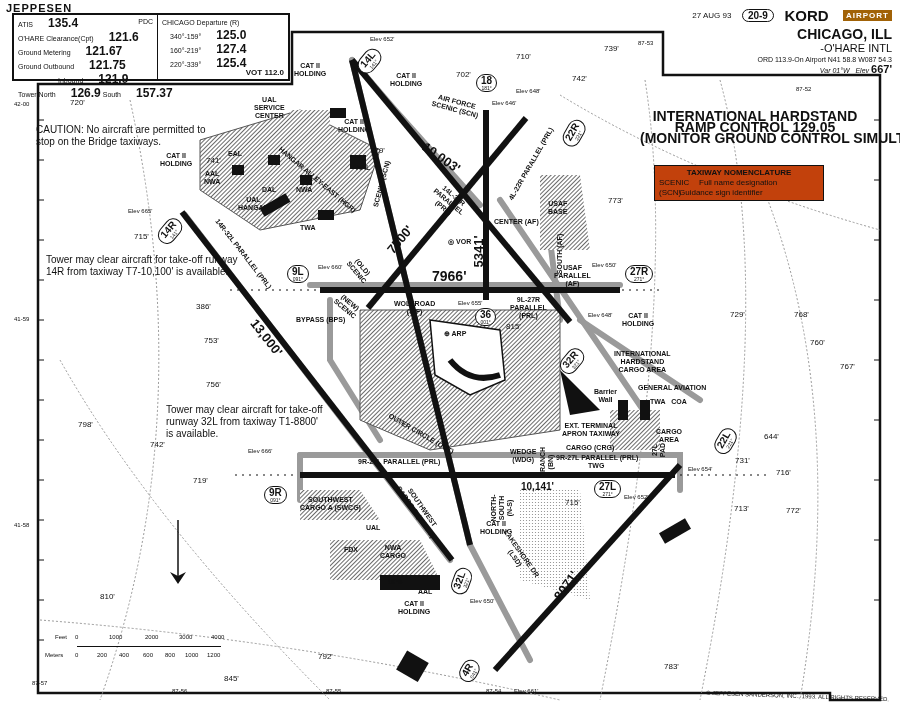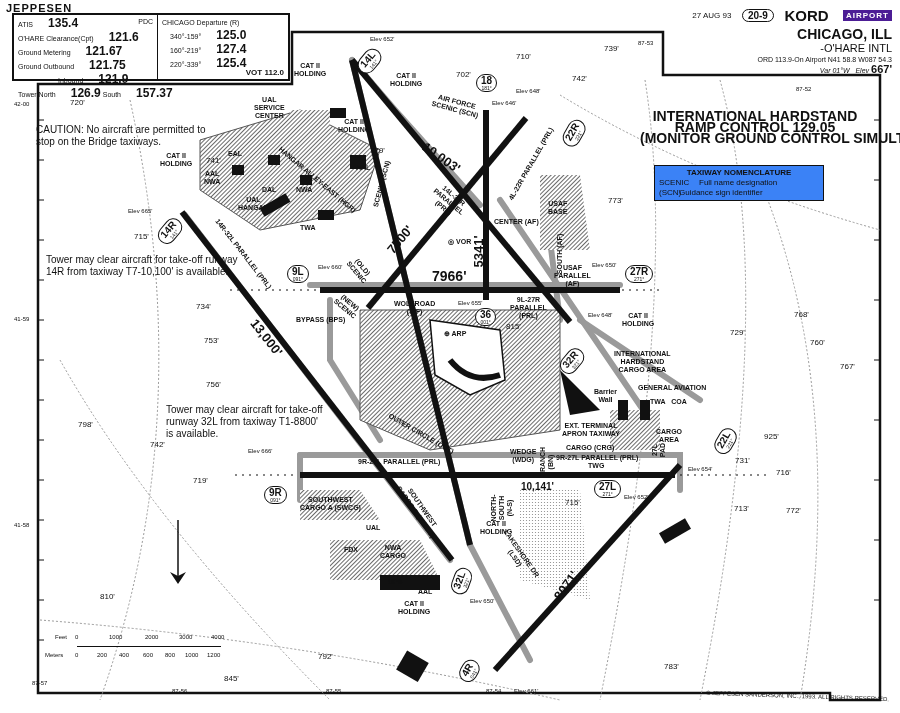--- a/index.html
+++ b/index.html
@@ -11,33 +11,33 @@
   .freqcol.left{width:144px;border-right:1.5px solid #111;padding:2px 4px;}
   .freqcol.right{flex:1;padding:2px 4px;}
   .fl{font-size:7px;line-height:12px;white-space:nowrap;}
   .fl b{font-size:12px;font-weight:bold;margin-left:15px;}
   .pdc{position:absolute;right:4px;top:3px;font-size:7px;}
   .vot{position:absolute;right:4px;bottom:2px;font-size:8px;font-weight:bold;}
   .hdr-right{right:8px;top:6px;text-align:right;}
   .date{font-size:8px;display:inline-block;vertical-align:middle;}
   .pill{display:inline-block;border:1.5px solid #111;border-radius:10px;padding:0 5px;font-size:10px;font-weight:bold;margin:0 6px;vertical-align:middle;}
   .icao{font-size:15px;font-weight:bold;vertical-align:middle;}
-  .apt-badge{display:inline-block;background:#4c1d95;color:#fff;font-size:8px;font-weight:bold;padding:1px 3px;margin-left:10px;vertical-align:middle;letter-spacing:1px;}
+  .apt-badge{display:inline-block;background:#a16207;color:#fff;font-size:8px;font-weight:bold;padding:1px 3px;margin-left:10px;vertical-align:middle;letter-spacing:1px;}
   .city{font-size:14px;font-weight:bold;margin-top:2px;}
   .aname{font-size:11px;}
   .navinfo{font-size:7px;margin-top:2px;}
   .var{font-size:7px;font-style:italic;}
   .var b{font-size:11px;font-style:normal;}
   .note{font-size:10px;line-height:12px;}
   .lbl{font-size:7px;font-weight:bold;text-align:center;line-height:8px;white-space:nowrap;}
   .elev{font-size:6px;white-space:nowrap;}
   .obst{font-size:8px;white-space:nowrap;}
   .rwypill{border:1.5px solid #111;border-radius:9px;background:#fff;font-size:10px;font-weight:bold;padding:0 4px;line-height:11px;text-align:center;}
   .rwypill small{display:block;font-size:5px;line-height:5px;font-weight:normal;}
-  .nomen{left:654px;top:165px;width:160px;border:1.5px solid #111;padding:2px 4px;font-size:8px;line-height:10px;background:#3b82f6;}
+  .nomen{left:654px;top:165px;width:160px;border:1.5px solid #111;padding:2px 4px;font-size:8px;line-height:10px;background:#c2410c;}
   .scale{left:45px;top:632px;}
   .copyright{left:706px;top:693px;font-size:6px;transform:rotate(2deg);}
 </style>
 </head>
 <body>
 
 <div class="abs brand">JEPPESEN</div>
 
 <div class="abs freqbox">
   <div class="freqcol left">
@@ -244,32 +244,32 @@
 
 <div class="abs obst" style="left:70px;top:98px">720'</div>
 <div class="abs obst" style="left:456px;top:70px">702'</div>
 <div class="abs obst" style="left:516px;top:52px">710'</div>
 <div class="abs obst" style="left:604px;top:44px">739'</div>
 <div class="abs obst" style="left:572px;top:74px">742'</div>
 <div class="abs obst" style="left:206px;top:156px">741'</div>
 <div class="abs obst" style="left:370px;top:146px">779'</div>
 <div class="abs obst" style="left:134px;top:232px">715'</div>
 <div class="abs obst" style="left:608px;top:196px">773'</div>
-<div class="abs obst" style="left:196px;top:302px">734'</div>
+<div class="abs obst" style="left:196px;top:302px">386'</div>
 <div class="abs obst" style="left:204px;top:336px">753'</div>
 <div class="abs obst" style="left:206px;top:380px">756'</div>
-<div class="abs obst" style="left:730px;top:328px">729'</div>
+<div class="abs obst" style="left:730px;top:310px">729'</div>
 <div class="abs obst" style="left:794px;top:310px">768'</div>
 <div class="abs obst" style="left:810px;top:338px">760'</div>
 <div class="abs obst" style="left:840px;top:362px">767'</div>
 <div class="abs obst" style="left:506px;top:322px">815'</div>
 <div class="abs obst" style="left:78px;top:420px">798'</div>
 <div class="abs obst" style="left:150px;top:440px">742'</div>
 <div class="abs obst" style="left:193px;top:476px">719'</div>
-<div class="abs obst" style="left:764px;top:432px">925'</div>
+<div class="abs obst" style="left:764px;top:432px">644'</div>
 <div class="abs obst" style="left:735px;top:456px">731'</div>
 <div class="abs obst" style="left:776px;top:468px">716'</div>
 <div class="abs obst" style="left:734px;top:504px">713'</div>
 <div class="abs obst" style="left:786px;top:506px">772'</div>
 <div class="abs obst" style="left:565px;top:498px">715'</div>
 <div class="abs obst" style="left:100px;top:592px">810'</div>
 <div class="abs obst" style="left:318px;top:652px">792'</div>
 <div class="abs obst" style="left:224px;top:674px">845'</div>
 <div class="abs obst" style="left:664px;top:662px">783'</div>
 

